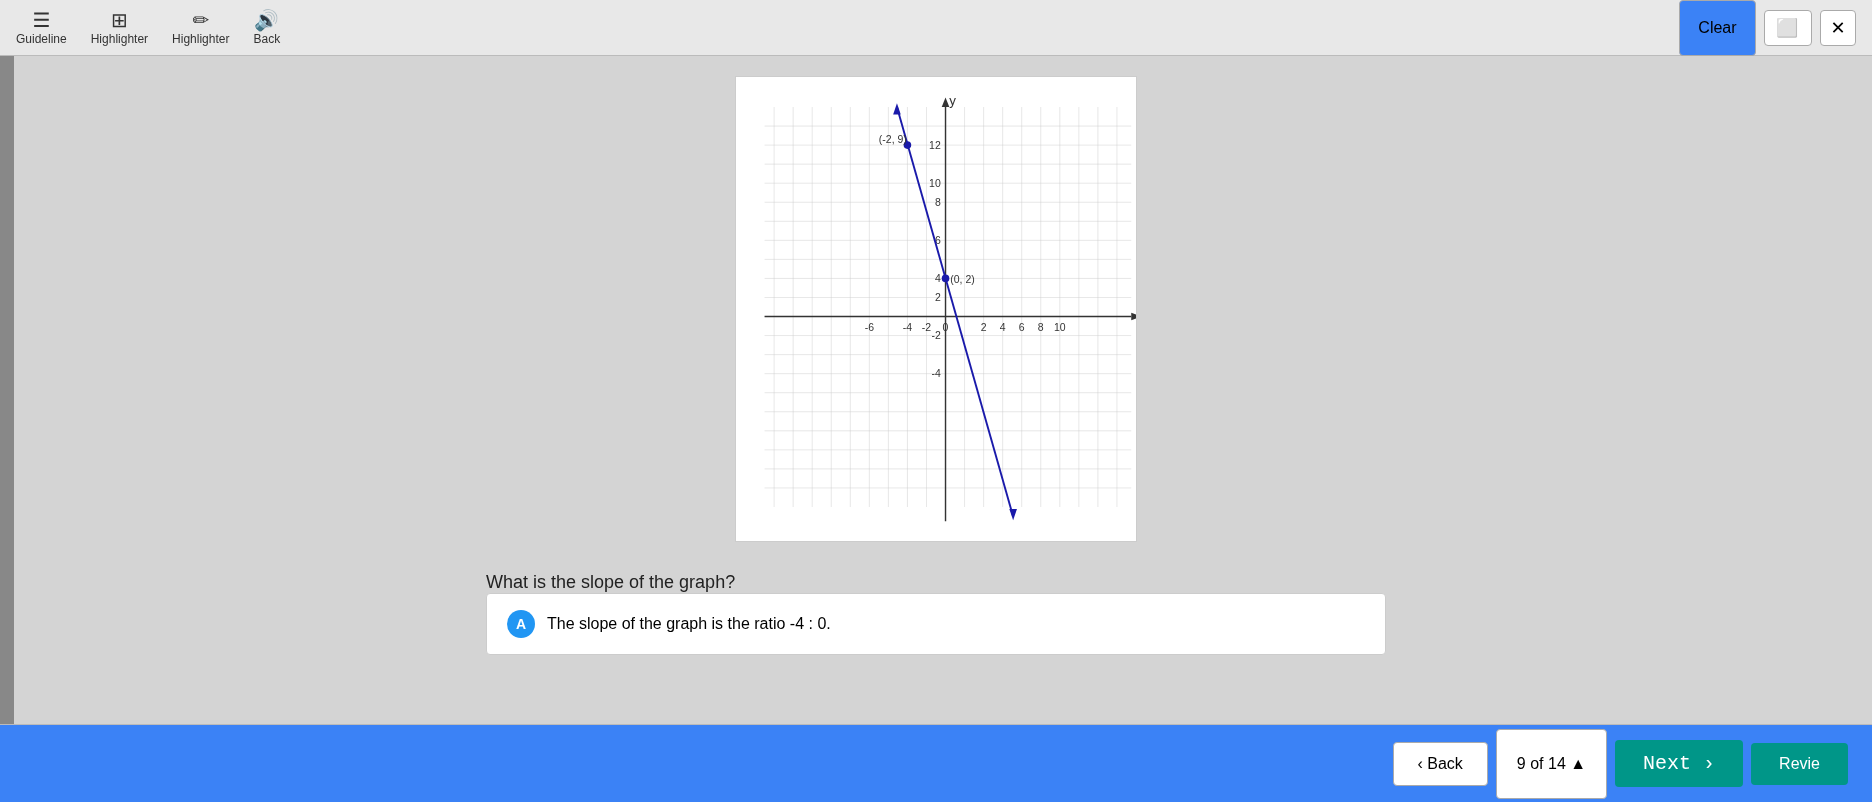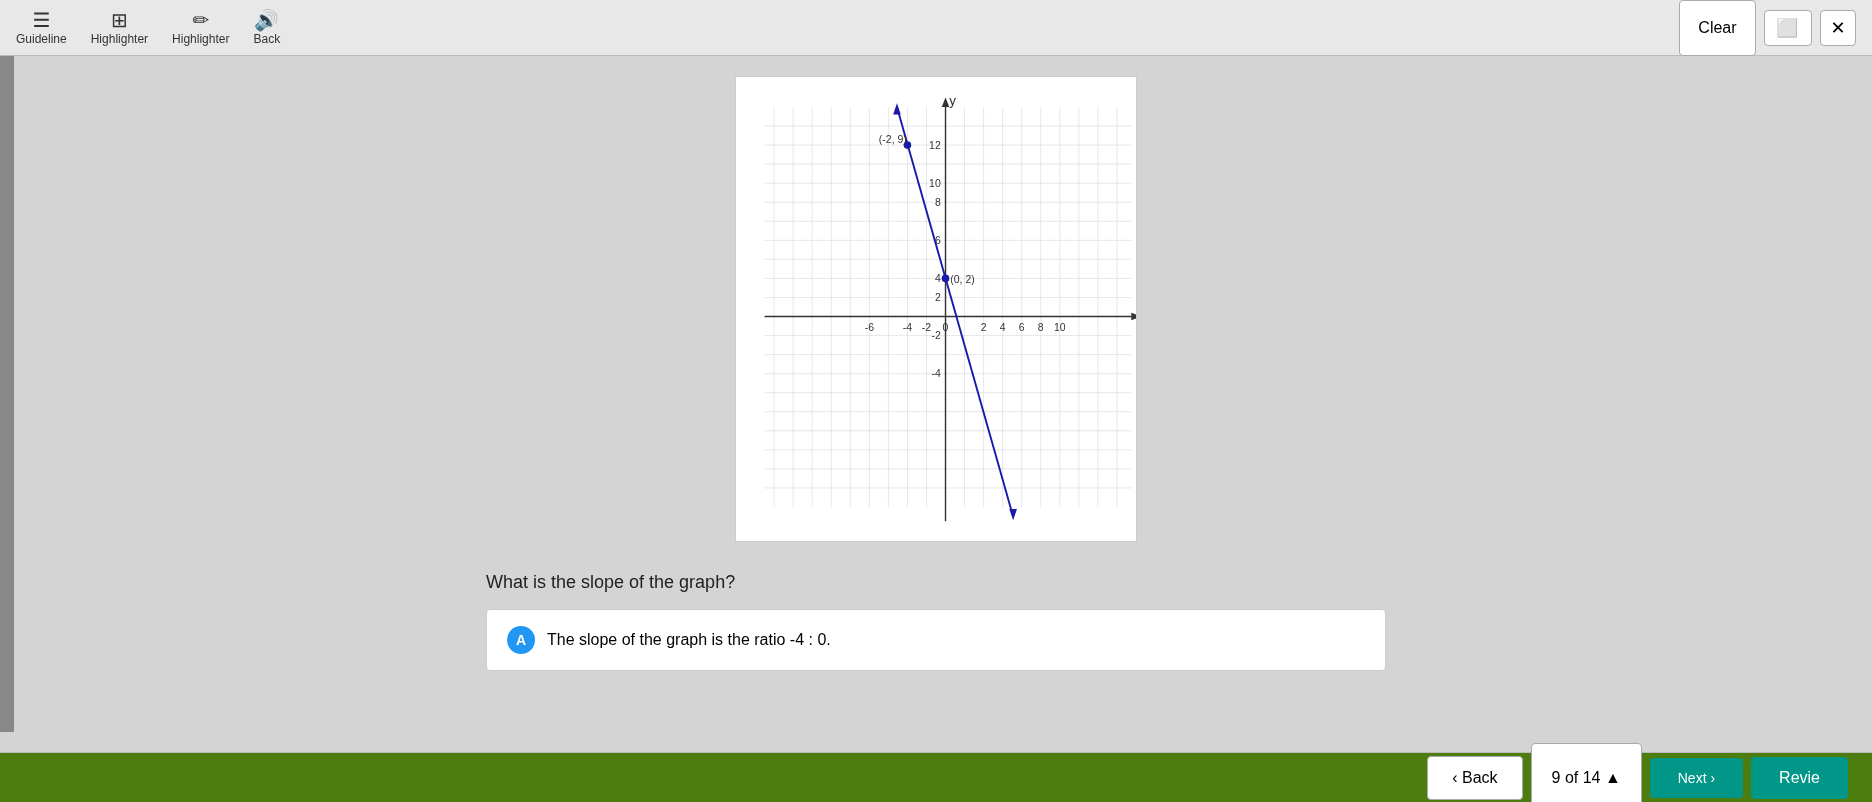--- a/index.html
+++ b/index.html
@@ -39,21 +39,21 @@
     .toolbar-right {
       position: absolute;
       right: 16px;
       top: 50%;
       transform: translateY(-50%);
       display: flex;
       align-items: center;
       gap: 8px;
     }
     .clear-btn {
-      background: #ffffff;
+      background: #3b82f6;
       border: 1px solid #aaa;
       padding: 18px 18px;
       font-size: 16px;
       cursor: pointer;
       border-radius: 4px;
     }
     .flag-btn {
       background: white;
       border: 1px solid #aaa;
       padding: 6px 12px;
@@ -92,21 +92,21 @@
     }
 
     
     .question-area {
       width: 900px;
       margin: 0 auto;
     }
     .question-text {
       font-size: 18px;
       color: #222;
-      margin-bottom: 16px;
+      margin-bottom: 0;
     }
 
     
     .answer-box {
       background: white;
       border: 1px solid #ccc;
       border-radius: 4px;
       padding: 16px 20px;
       display: flex;
       align-items: center;
@@ -130,24 +130,24 @@
     
     .bottom-nav {
       position: fixed;
       bottom: 0;
       left: 0;
       right: 0;
       display: flex;
       align-items: center;
       justify-content: flex-end;
       padding: 12px 24px;
-      background: #4d7c0f;
+      background: #3b82f6;
       border-top: 1px solid #bbb;
       gap: 8px;
-      height: 50px;
+      height: 78px;
     }
     .back-btn {
       background: white;
       border: 1px solid #aaa;
       padding: 12px 24px;
       font-size: 16px;
       cursor: pointer;
       border-radius: 4px;
       display: flex;
       align-items: center;
@@ -158,26 +158,27 @@
       border: 1px solid #aaa;
       padding: 25px 20px;
       font-size: 16px;
       border-radius: 4px;
     }
     .next-btn {
       background: #009688;
       color: white;
       border: none;
       padding: 12px 28px;
-      font-size: 14px;
+      font-size: 20px;
       cursor: pointer;
       border-radius: 4px;
       display: flex;
       align-items: center;
       gap: 6px;
+      font-family: Liberation Mono, monospace;
     }
     .review-btn {
       background: #009688;
       color: white;
       border: none;
       padding: 12px 28px;
       font-size: 16px;
       cursor: pointer;
       border-radius: 4px;
     }

